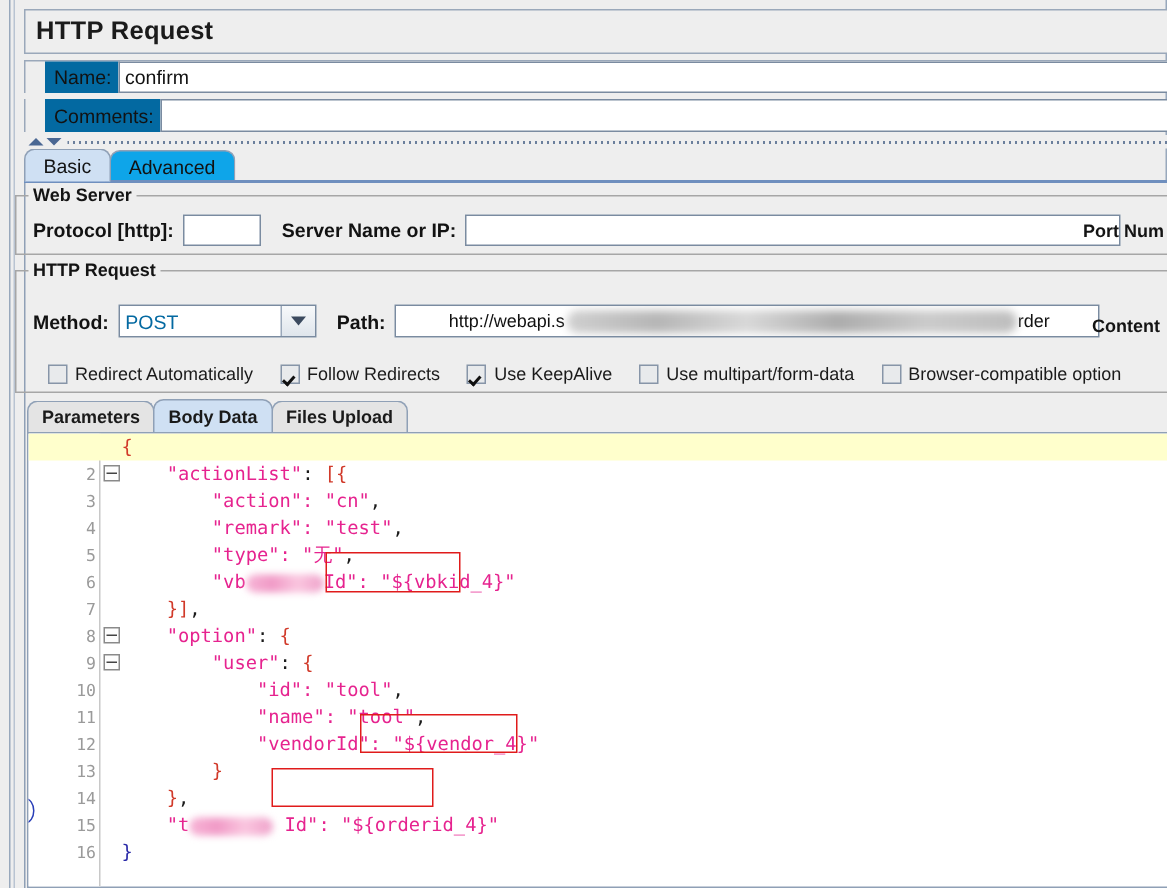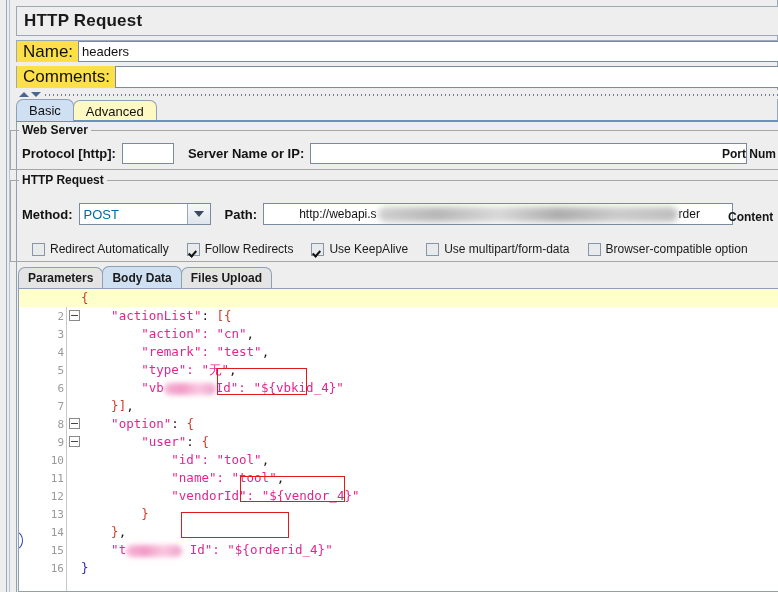--- a/index.html
+++ b/index.html
@@ -62,27 +62,28 @@
     box-sizing: border-box;
     display: flex; align-items: stretch;
     border-left: 1px solid #9aa8ba;
     border-right: none;
     background: #eeeeee;
   }
   .name-row { top: 40px; border-top: 1px solid #9aa8ba; }
   .comments-row { top: 66px; }
 
   .field-label {
-    font-size: 17px;
+    font-size: 13px;
     color: #121212;
     padding-left: 6px;
     padding-right: 5px;
     display: flex; align-items: center;
     white-space: nowrap;
-    background: #fde047;
+    background: #0369a1;
+    margin-left: 13px;
   }
   .text-input {
     flex: 1 1 auto;
     background: #ffffff;
     border: 1px solid #7a8ba0;
     border-right: none;
     box-sizing: border-box;
     font-size: 13px;
     color: #111;
     display: flex; align-items: center;
@@ -124,21 +125,21 @@
     width: 762px; height: 22px;
     display: flex; align-items: flex-end;
   }
   .tab {
     height: 21px;
     box-sizing: border-box;
     padding: 0 12px;
     display: flex; align-items: center;
     font-size: 13px;
     color: #121212;
-    background: #fef9c3;
+    background: #0ea5e9;
     border: 1px solid #8fa0b6;
     border-bottom: none;
     border-radius: 7px 7px 0 0;
     margin-right: -1px;
     position: relative;
   }
   .tab.selected {
     background: #cfe0f3;
     height: 22px;
     z-index: 3;
@@ -408,21 +409,21 @@
   <div class="outer-frame">
     <div class="outer-frame-inner"></div>
   </div>
 
   <div class="title-bar">
     <span class="title-text">HTTP Request</span>
   </div>
 
   <div class="name-row">
     <span class="field-label">Name:</span>
-    <span class="text-input">headers</span>
+    <span class="text-input">confirm</span>
   </div>
 
   <div class="comments-row">
     <span class="field-label">Comments:</span>
     <span class="text-input"></span>
   </div>
 
   <div class="divider">
     <span class="div-arrows">
       <span class="tri-up"></span>

